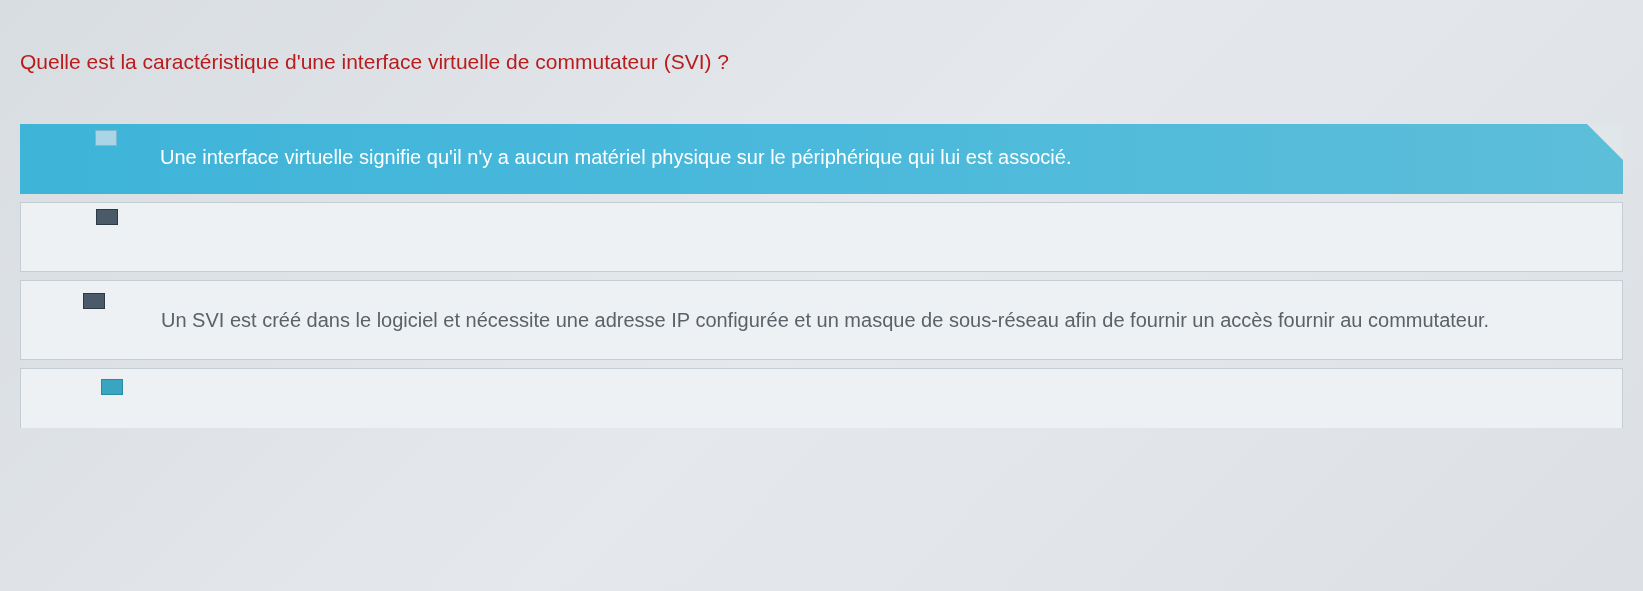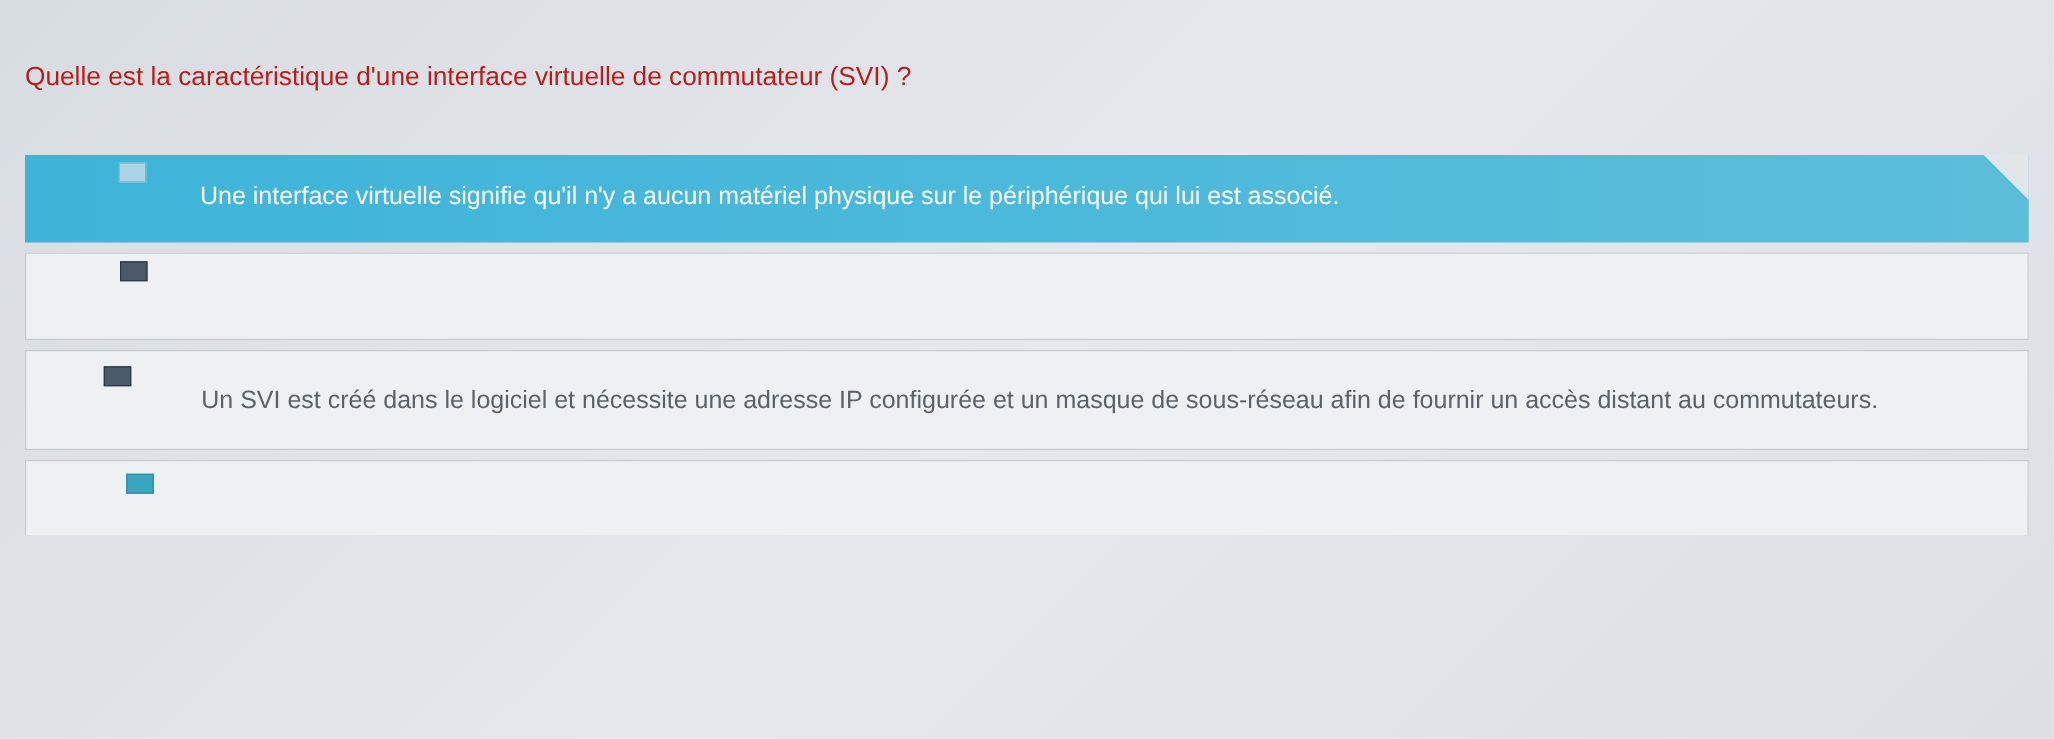--- a/index.html
+++ b/index.html
@@ -129,21 +129,21 @@
 <div class="answer-option">
   <div class="answer-icon">
     <div class="icon-box dark"></div>
   </div>
 </div>
 
 <div class="answer-option multiline">
   <div class="answer-icon">
     <div class="icon-box dark"></div>
   </div>
-  <div class="answer-text">Un SVI est créé dans le logiciel et nécessite une adresse IP configurée et un masque de sous-réseau afin de fournir un accès distant au commutateurs.</div>
+  <div class="answer-text">Un SVI est créé dans le logiciel et nécessite une adresse IP configurée et un masque de sous-réseau afin de fournir un accès fournir au commutateur.</div>
 </div>
 
 <div class="answer-option partial">
   <div class="answer-icon">
     <div class="icon-box teal"></div>
   </div>
   <div class="answer-text"></div>
 </div>
 
 </body></html>

